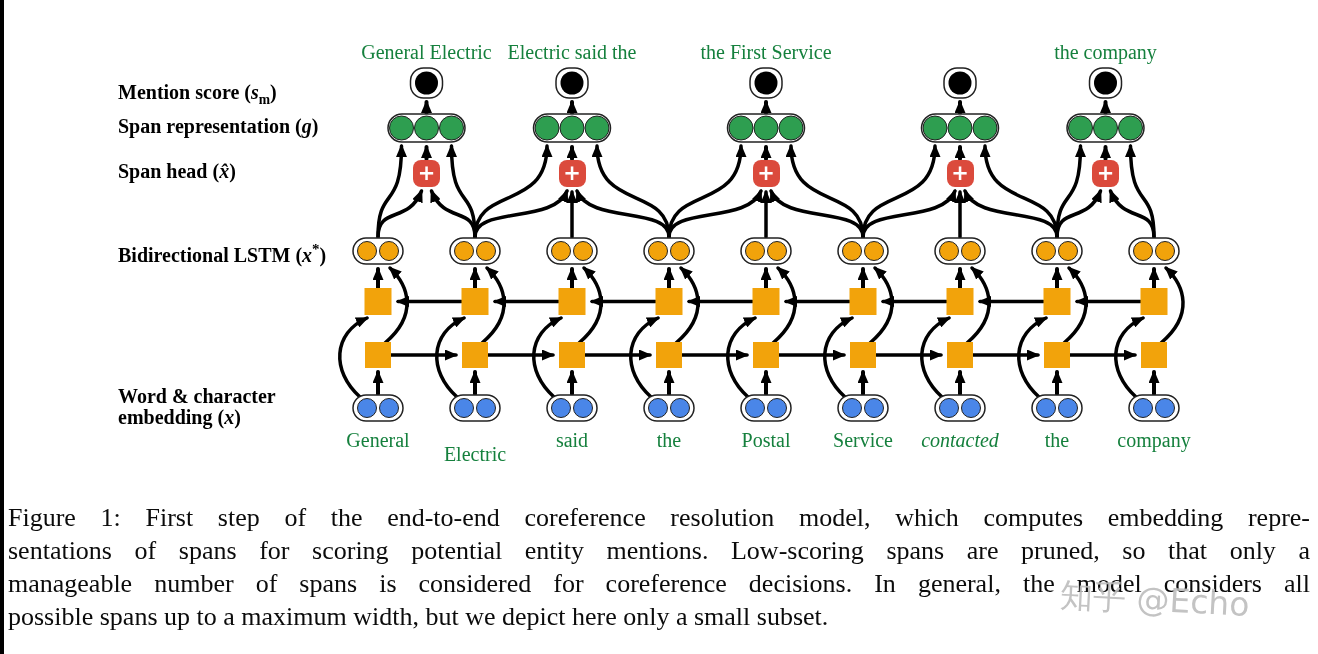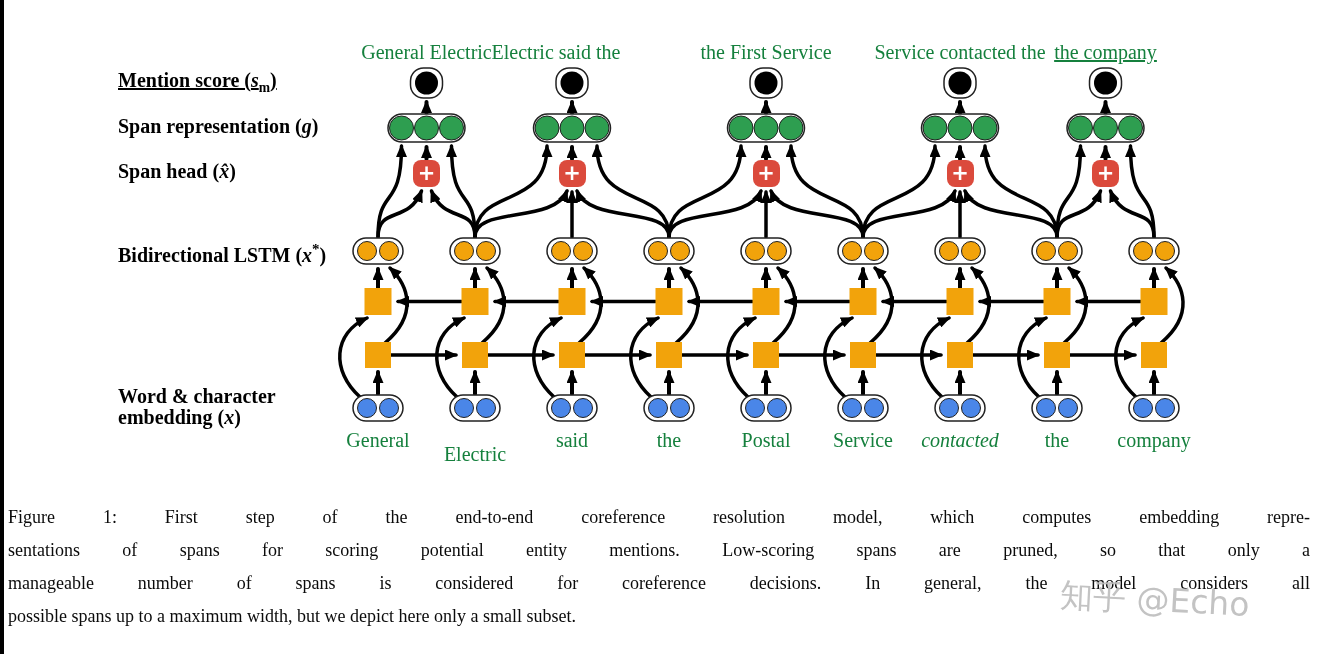--- a/index.html
+++ b/index.html
@@ -21,21 +21,21 @@
     font-family:"DejaVu Sans",sans-serif;
   }
   .layerlabel{
     position:absolute;left:118px;font-weight:bold;font-size:20px;line-height:21px;
     color:#000;white-space:nowrap;
   }
   .layerlabel sub{font-size:68%;}
   .layerlabel sup{font-size:75%;}
   #caption{
     position:absolute;left:8px;top:501px;width:1302px;
-    font-size:18px;line-height:33px;color:#0b0b0b;
+    font-size:26px;line-height:33px;color:#0b0b0b;
   }
   .capline{text-align:justify;text-align-last:justify;}
   .capline:last-child{text-align-last:left;}
   #watermark{
     position:absolute;left:1060px;top:578px;
     font-size:33px;color:#bdbdbd;opacity:.9;transform:rotate(3deg);
     font-family:"DejaVu Sans",sans-serif;white-space:nowrap;
   }
 </style>
 </head>
@@ -241,30 +241,29 @@
 <div class="word" style="left: 378px; top: 430px;">General</div>
     <div class="word" style="left: 475px; top: 444px;">Electric</div>
     <div class="word" style="left: 572px; top: 430px;">said</div>
     <div class="word" style="left: 669px; top: 430px;">the</div>
     <div class="word" style="left: 766px; top: 430px;">Postal</div>
     <div class="word" style="left: 863px; top: 430px;">Service</div>
     <div class="word" style="left: 960px; top: 430px; font-style: italic;">contacted</div>
     <div class="word" style="left: 1057px; top: 430px;">the</div>
     <div class="word" style="left: 1154px; top: 430px;">company</div>
     <div class="spanlabel" style="left: 426.5px; top: 42px;">General Electric</div>
-    <div class="spanlabel" style="left: 556px; top: 42px; text-align: right;">Electric said the</div>
+    <div class="spanlabel" style="left: 572px; top: 42px; text-align: right;">Electric said the</div>
     <div class="spanlabel" style="left: 766px; top: 42px;">the First Service</div>
-    <div class="spanlabel" style="left: 960px; top: 42px;">Service contacted the</div>
-    <div class="spanlabel" style="left: 1105.5px; top: 42px; text-decoration: underline;">the company</div>
+    <div class="spanlabel" style="left: 1105.5px; top: 42px;">the company</div>
     <div class="plus" style="left: 413px; top: 160px; background: rgb(219, 74, 60);">+</div>
     <div class="plus" style="left: 558.5px; top: 160px; background: rgb(219, 74, 60);">+</div>
     <div class="plus" style="left: 752.5px; top: 160px; background: rgb(219, 74, 60);">+</div>
     <div class="plus" style="left: 946.5px; top: 160px; background: rgb(219, 74, 60);">+</div>
     <div class="plus" style="left: 1092px; top: 160px; background: rgb(219, 74, 60);">+</div>
-    <div class="layerlabel" style="top: 70px; text-decoration: underline;">
+    <div class="layerlabel" style="top: 82px;">
       <div><span>Mention score (</span><i>s</i><sub>m</sub><span>)</span></div>
     </div>
     <div class="layerlabel" style="top: 116px;">
       <div><span>Span representation (</span><i>g</i><span>)</span></div>
     </div>
     <div class="layerlabel" style="top: 161px;">
       <div><span>Span head (</span><i>x̂</i><span>)</span></div>
     </div>
     <div class="layerlabel" style="top: 239px;">
       <div><span>Bidirectional LSTM (</span><i>x</i><sup>*</sup><span>)</span></div>

